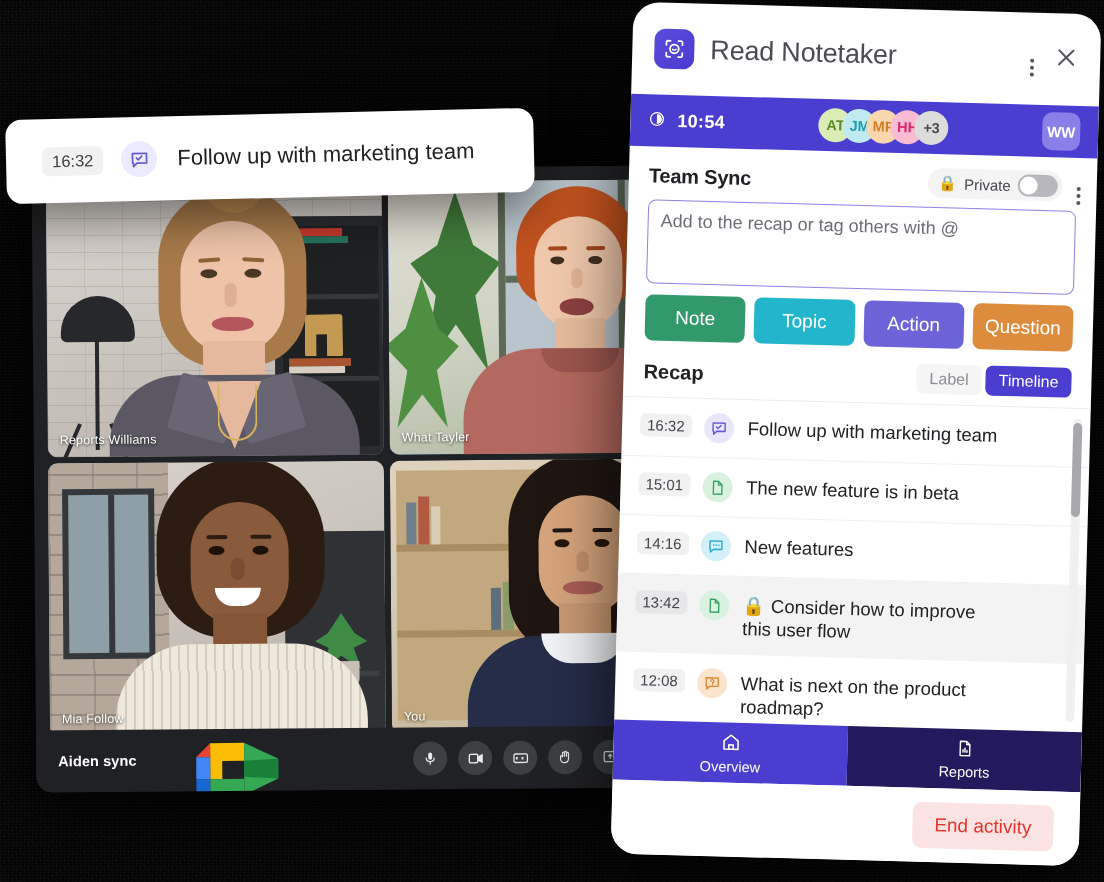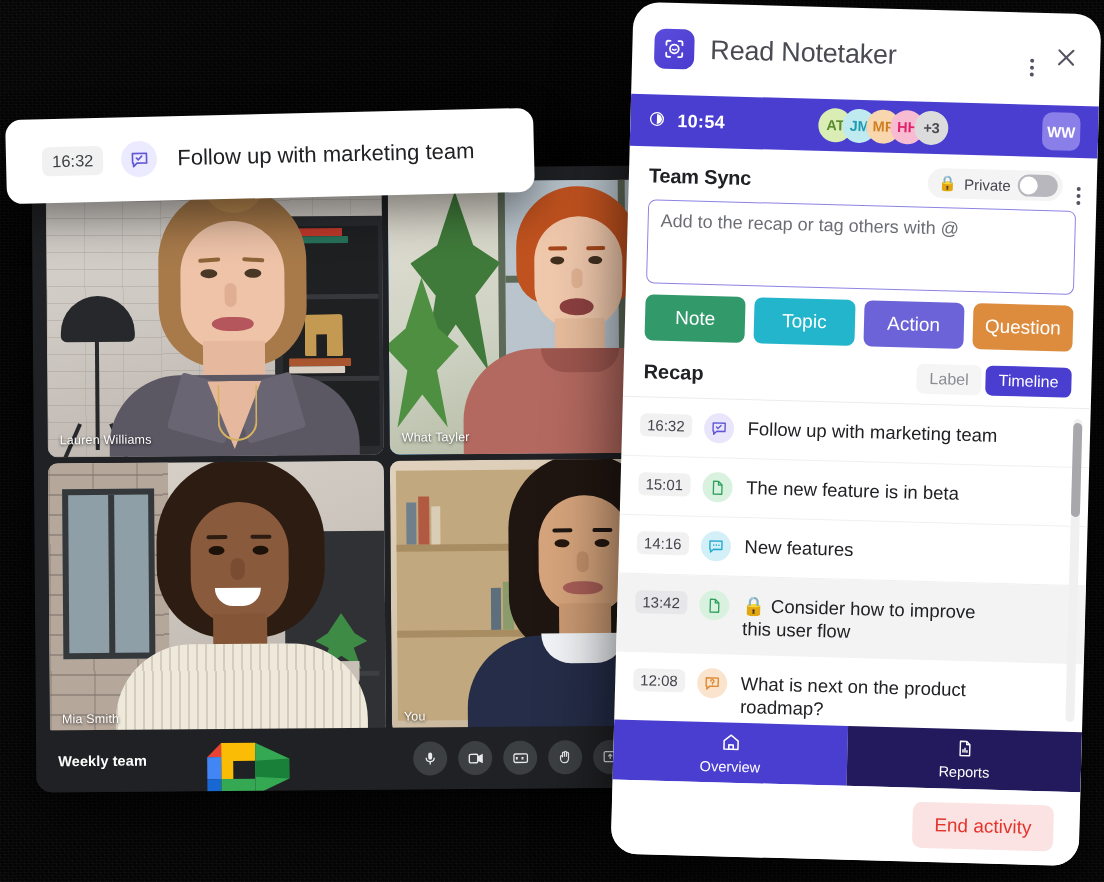--- a/index.html
+++ b/index.html
@@ -316,21 +316,21 @@
           <div class="l-eyeR"></div>
         <div class="l-nose"></div>
           <div class="l-lips"></div>
         <div class="l-neck"></div>
           <div class="l-body"></div>
         <div class="l-collarL"></div>
           <div class="l-collarR"></div>
           <div class="l-vee"></div>
           <div class="l-chain"></div>
       </div>
-      <span class="tile-name">Lauren Williams</span>
+      <span class="tile-name">Reports Williams</span>
     </div>
 
     <div class="tile speaking">
       <div class="tile-img">
         <div class="bg-aiden"></div>
         <div class="window-frame">
             <div class="wf-v"></div>
             <div class="wf-h"></div>
           </div>
         <div class="palm1"></div>
@@ -367,21 +367,21 @@
         <div class="m-browL"></div>
           <div class="m-browR"></div>
         <div class="m-eyeL"></div>
           <div class="m-eyeR"></div>
         <div class="m-nose"></div>
           <div class="m-smile"></div>
         <div class="m-neck"></div>
           <div class="m-body"></div>
           <div class="m-knit"></div>
       </div>
-      <span class="tile-name">Mia Smith</span>
+      <span class="tile-name">Mia Follow</span>
     </div>
 
     <div class="tile">
       <div class="tile-img">
         <div class="bg-you"></div>
         <div class="y-shelf"></div>
           <div class="y-sl1"></div>
           <div class="y-sl2"></div>
         <div class="y-bk1"></div>
           <div class="y-bk2"></div>
@@ -399,21 +399,21 @@
           <div class="y-lips"></div>
         <div class="y-neck"></div>
           <div class="y-body"></div>
           <div class="y-collar"></div>
       </div>
       <span class="tile-name">You</span>
     </div>
   </div>
 
   <div class="meet-bar">
-    <span class="meet-title">Weekly team</span>
+    <span class="meet-title">Aiden sync</span>
 
     <div class="meet-logo">
       <svg viewBox="0 0 100 82" width="100" height="82">
         <path d="M22 14 h34 v18 h-22 v18 h-12 z" fill="#fbbc05"></path>
         <path d="M22 14 l-14 14 l14 0 z" fill="#ea4335"></path>
         <path d="M8 28 h14 v22 h-14 z" fill="#4285f4"></path>
         <path d="M8 50 h14 v16 h-14 z" fill="#1967d2"></path>
         <path d="M22 50 h34 v16 h-34 z" fill="#34a853"></path>
         <path d="M56 14 v52 l34 -16 v-20 z" fill="#34a853"></path>
         <path d="M56 32 l34 -2 v20 l-34 -2 z" fill="#188038"></path>

